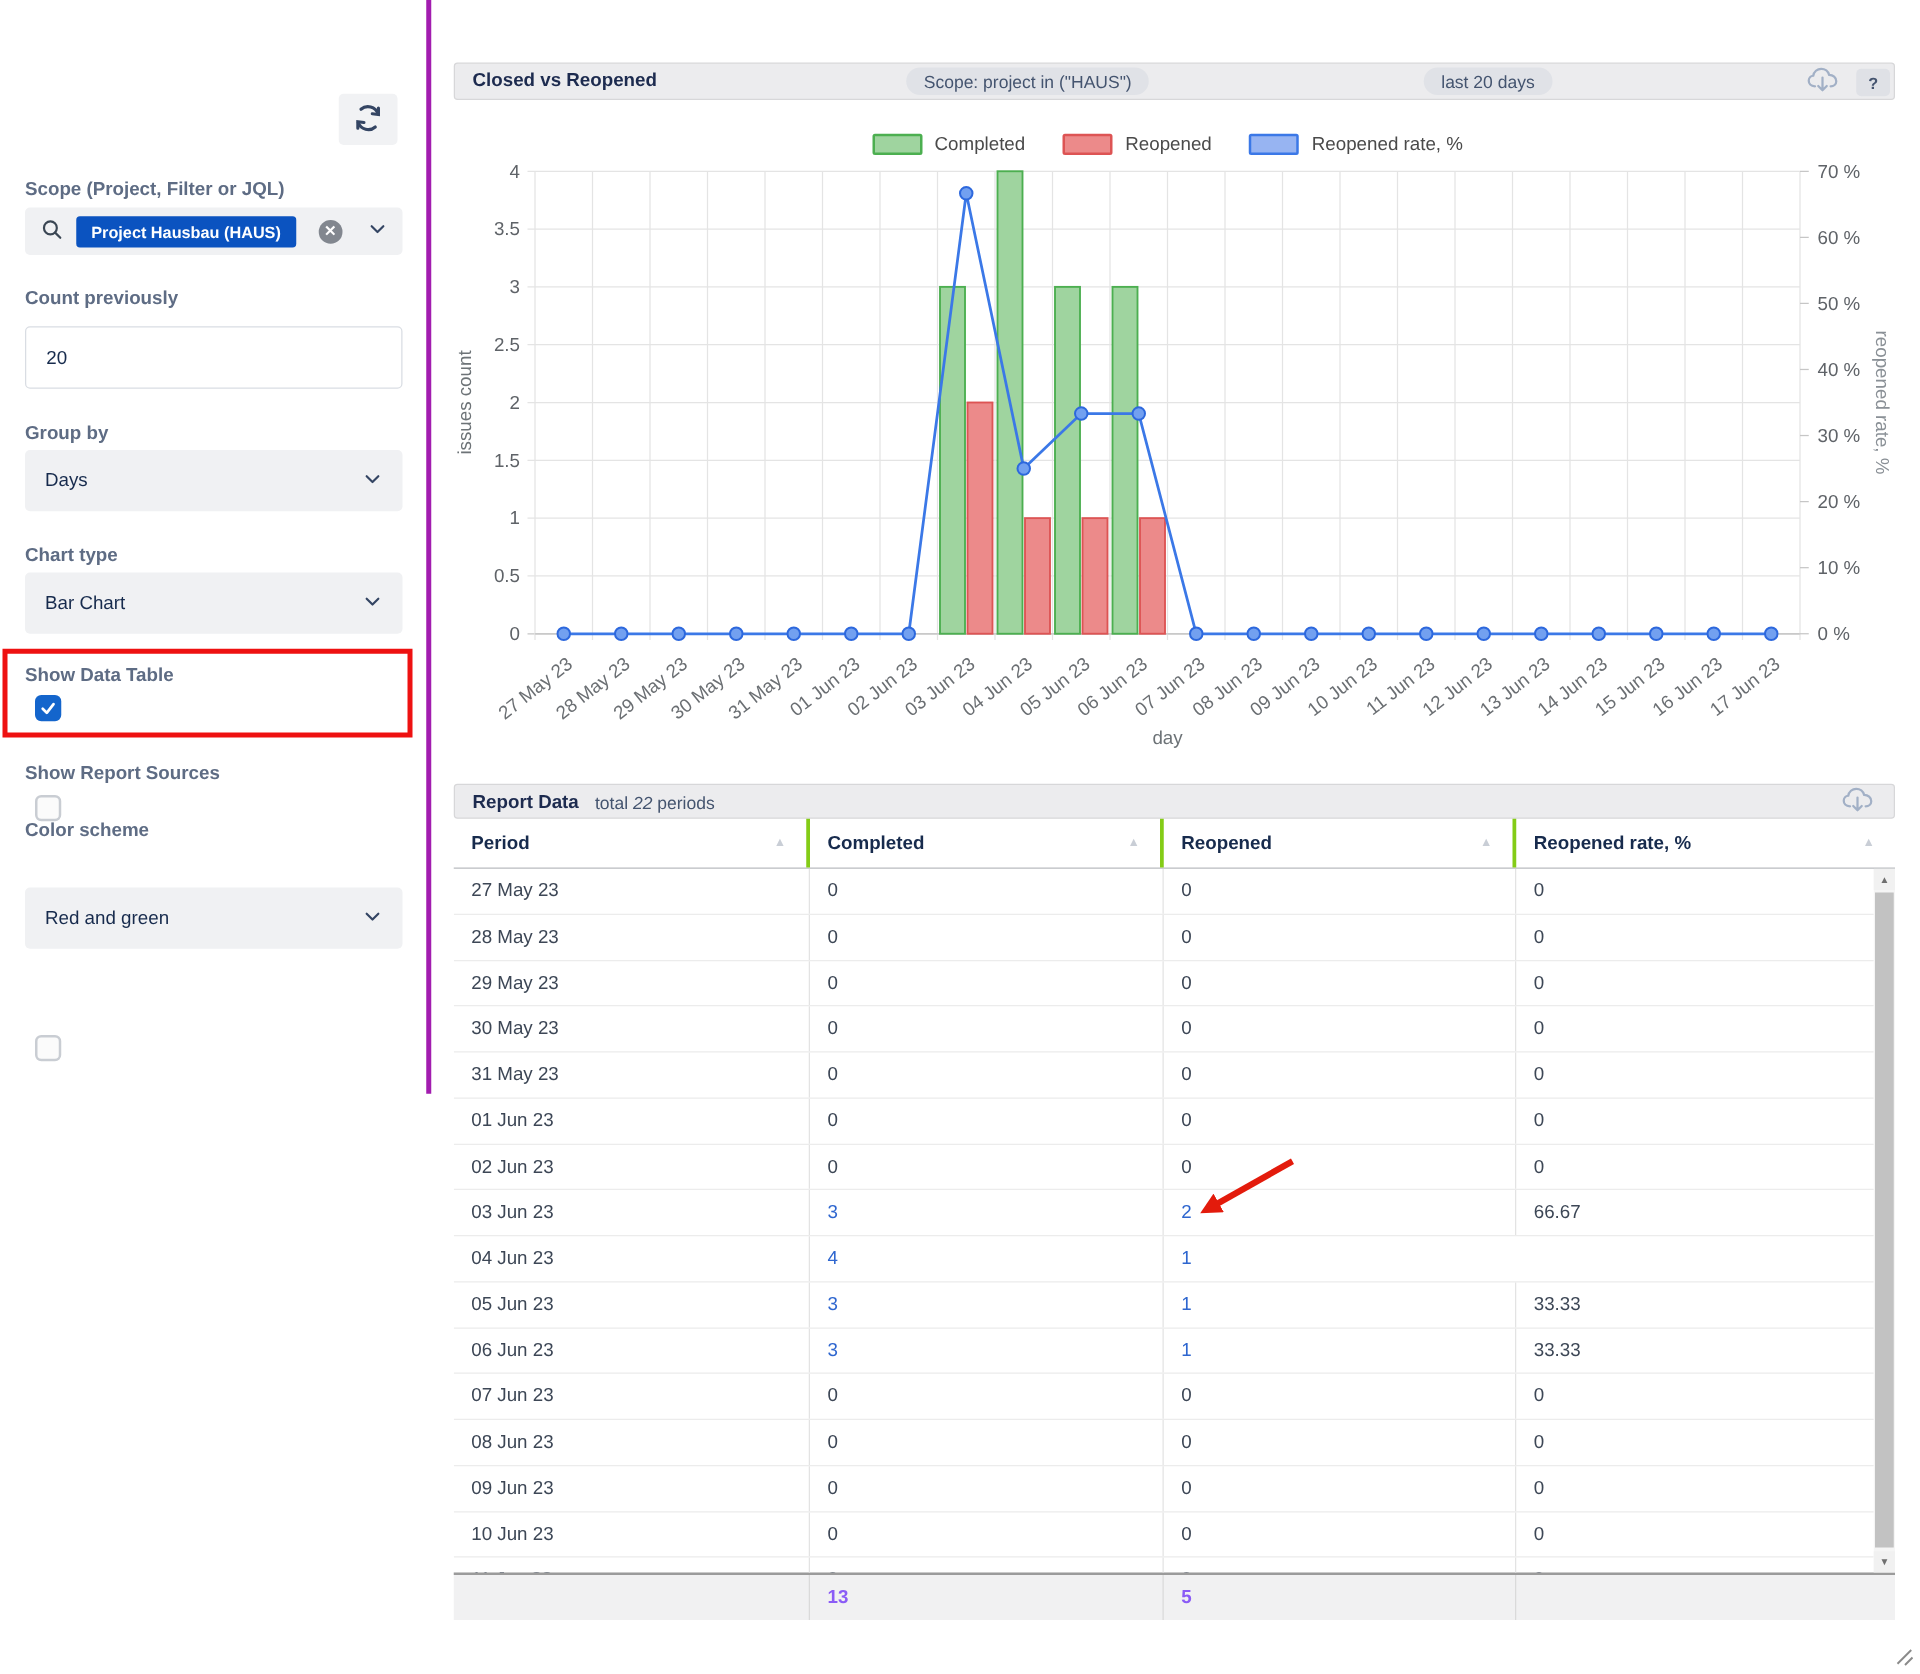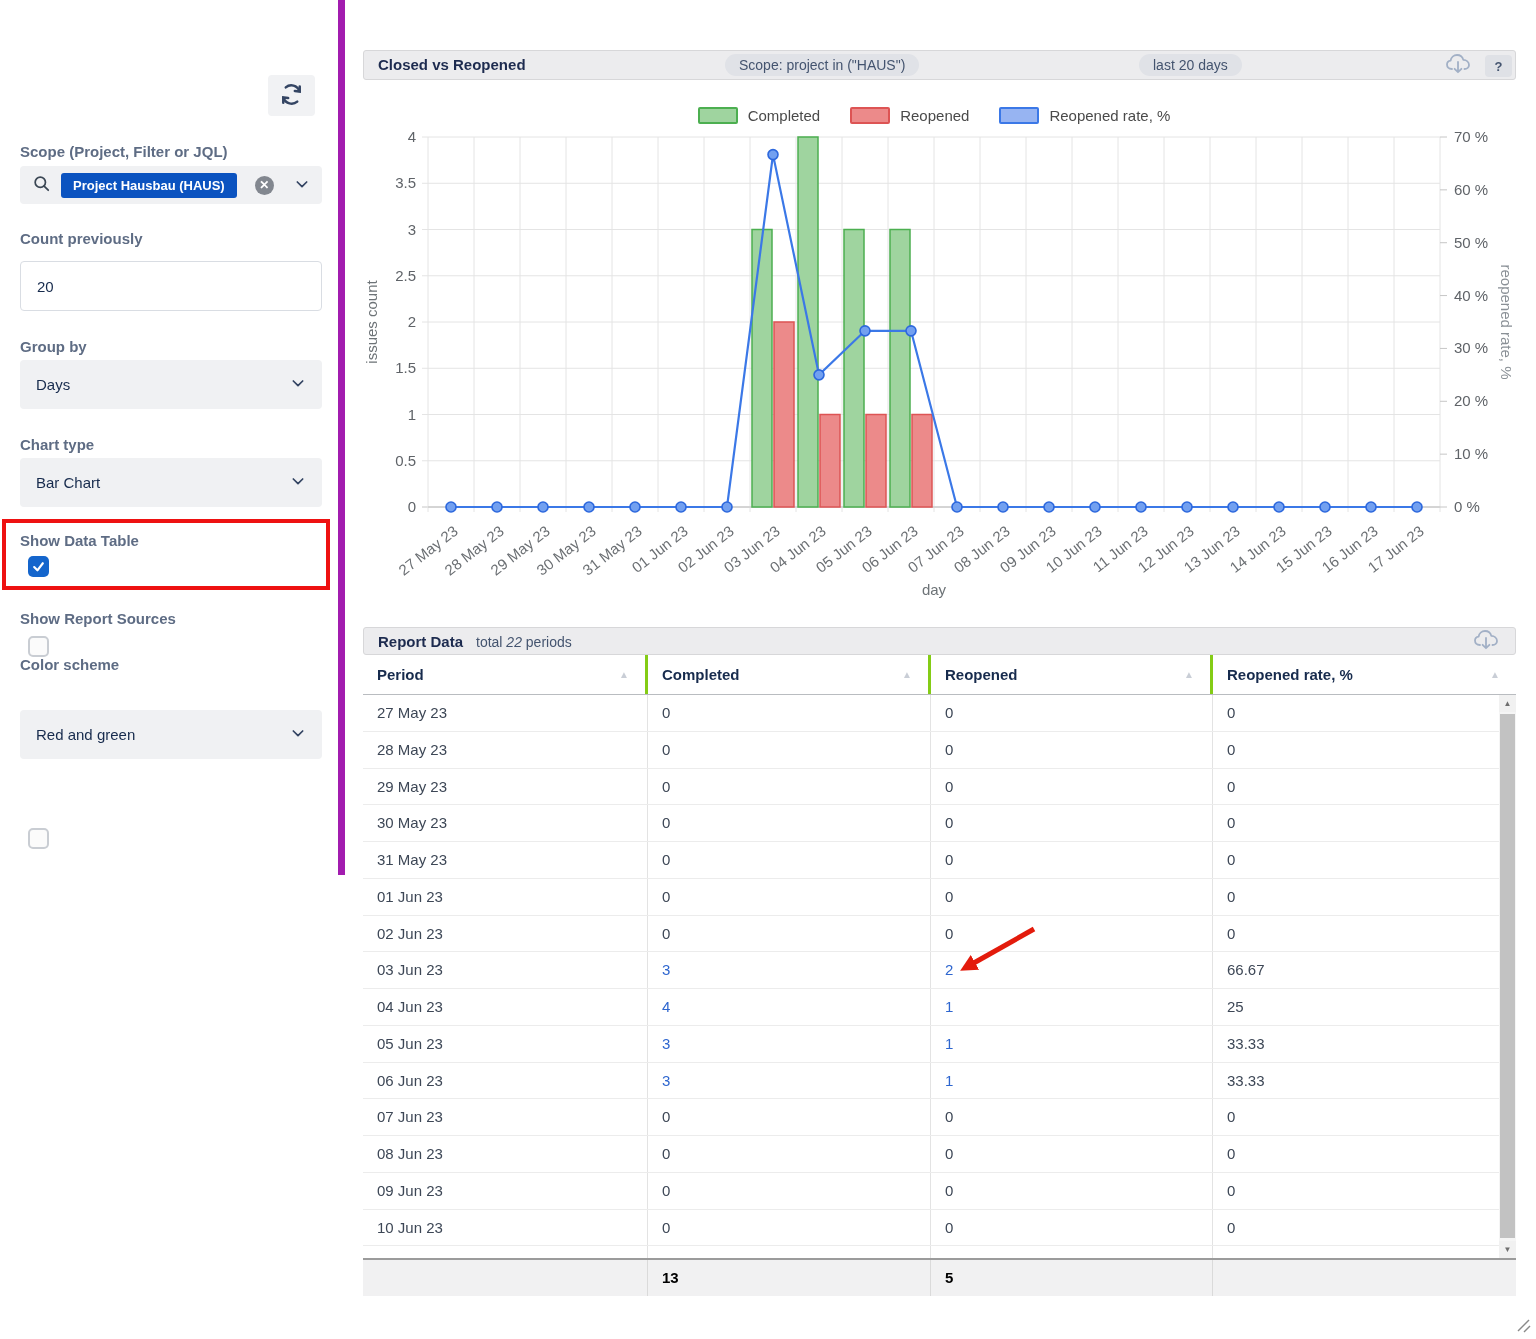--- a/index.html
+++ b/index.html
@@ -1,19 +1,19 @@
 <!DOCTYPE html>
 <html><head>
 <meta charset="utf-8">
 <style>
   * { margin:0; padding:0; box-sizing:border-box; }
   html,body { width:1536px; height:1339px; background:#fff; font-family:"Liberation Sans", sans-serif; overflow:hidden; position:relative; }
 
   
-  .sidebar { position:absolute; left:0; top:0; width:345px; height:875px; border-right:7px solid #a21caf; background:#fff; }
+  .sidebar { position:absolute; left:0; top:0; width:345px; height:875px; border-right:4px solid #a21caf; background:#fff; }
   .refresh-btn { position:absolute; top:75px; right:23px; width:47px; height:41px; background:#f1f2f4; border:none; border-radius:4px; display:flex; align-items:center; justify-content:center; cursor:pointer; }
   .side-label { position:absolute; left:20px; font-size:15px; font-weight:600; color:#5e6c84; }
   .field { position:absolute; left:20px; width:302px; background:#f0f1f3; border-radius:4px; display:flex; align-items:center; font-size:15px; color:#172b4d;gap:28px; }
   .scope-field { top:166px; height:38px; padding:4px 12px; gap:10px; cursor:pointer; }
   .chip { background:#0b53c0; color:#fff; font-size:13px; font-weight:700; height:25px; line-height:25px; padding:0 12px; border-radius:3px; white-space:nowrap; }
   .xcirc { width:19px; height:19px; border-radius:50%; background:#82878f; color:#fff; font-size:12px; font-weight:700; display:flex; align-items:center; justify-content:center; margin-left:8px; }
   .scope-chevron { margin-left:auto; }
   .text-input { position:absolute; left:20px; width:302px; height:50px; background:#fff; border:1px solid #d9dde3; border-radius:4px; font-size:15px; color:#172b4d; padding:0 16px; font-family:"Liberation Sans", sans-serif; }
   .select { height:49px; padding:0 16px; cursor:pointer; }
   .select .chev { margin-left:auto; }
@@ -54,21 +54,21 @@
   .tbody { position:relative; height:563px; overflow:hidden; }
   .trow { display:grid; grid-template-columns:285px 283px 282px 286px; width:1136px; height:36.75px; border-bottom:1px solid #ececec; }
   .tcell { padding-left:14px; line-height:36px; font-size:15px; color:#3d4756; border-right:1px solid #e3e3e3; overflow:hidden; }
   .tcell:last-child { border-right:none; }
   .tcell a { color:#2e66cf; text-decoration:none; cursor:pointer; }
   .scrollbar { position:absolute; right:0; top:0; width:17px; height:563px; background:#f5f5f5; }
   .sb-arrow { position:absolute; left:0; width:17px; height:17px; display:flex; align-items:center; justify-content:center; font-size:8px; color:#6f6f6f; cursor:pointer; background:#f1f1f1; }
   .sb-up { top:0; } .sb-down { bottom:0; }
   .sb-thumb { position:absolute; left:1px; top:19px; width:15px; height:524px; background:#c2c2c2; cursor:pointer; }
   .tfoot { display:grid; grid-template-columns:285px 283px 282px 303px; height:38px; background:#f1f1f2; border-top:2px solid #9b9b9b; }
-  .tf-cell { padding-left:14px; line-height:35px; font-size:15px; font-weight:700; color:#000000; border-right:1px solid #dadada; }
+  .tf-cell { padding-left:14px; line-height:35px; font-size:15px; font-weight:700; color:#8b5cf6; border-right:1px solid #dadada; }
   .tf-cell:last-child { border-right:none; }
 
   .overlay { position:absolute; left:0; top:0; width:1536px; height:1339px; pointer-events:none; z-index:6; }
 </style>
 </head>
 <body>
 
 <div class="sidebar">
 
   <button class="refresh-btn">
@@ -367,21 +367,20 @@
         <div class="trow">
           <div class="tcell">03 Jun 23</div>
           <div class="tcell"><a>3</a></div>
           <div class="tcell"><a>2</a></div>
           <div class="tcell">66.67</div>
         </div>
         <div class="trow">
           <div class="tcell">04 Jun 23</div>
           <div class="tcell"><a>4</a></div>
           <div class="tcell"><a>1</a></div>
-          <div class="tcell">25</div>
         </div>
         <div class="trow">
           <div class="tcell">05 Jun 23</div>
           <div class="tcell"><a>3</a></div>
           <div class="tcell"><a>1</a></div>
           <div class="tcell">33.33</div>
         </div>
         <div class="trow">
           <div class="tcell">06 Jun 23</div>
           <div class="tcell"><a>3</a></div>

